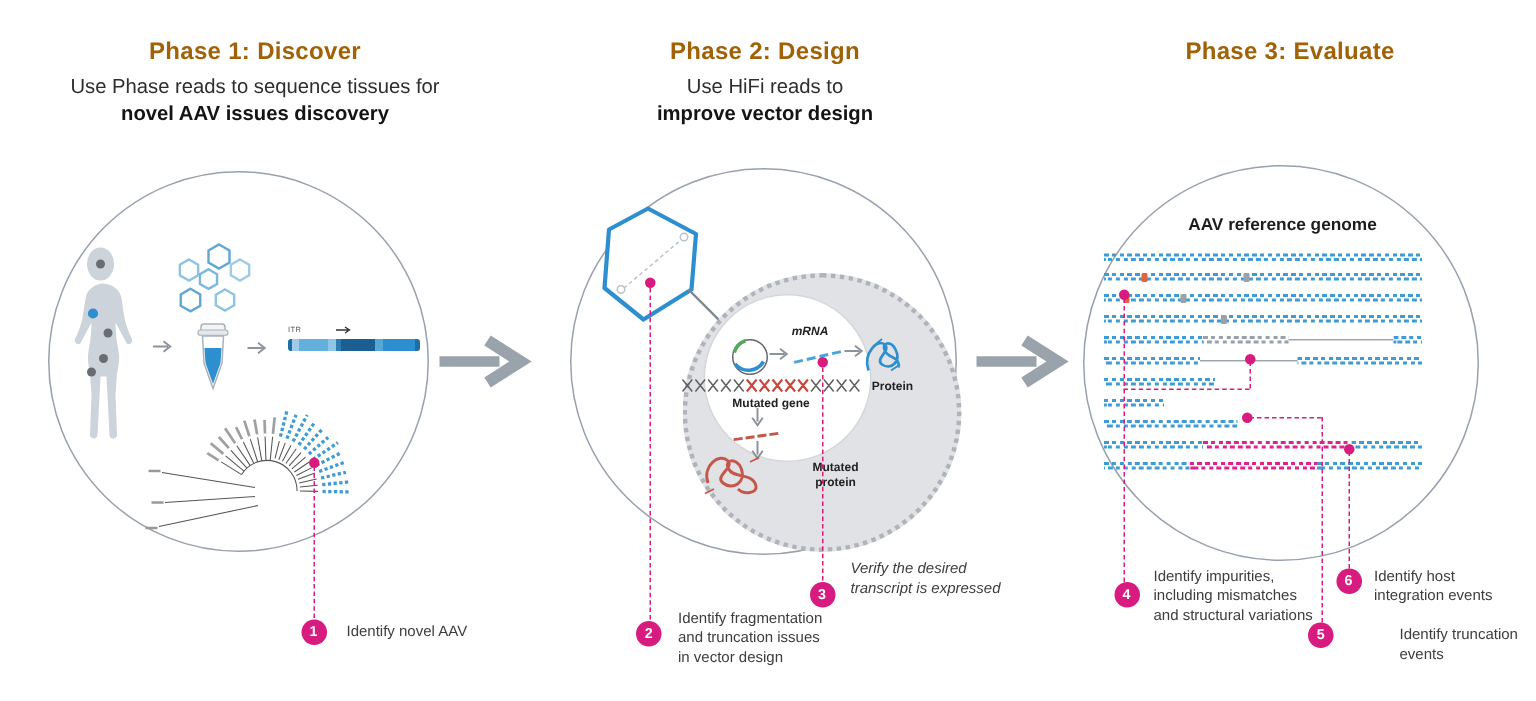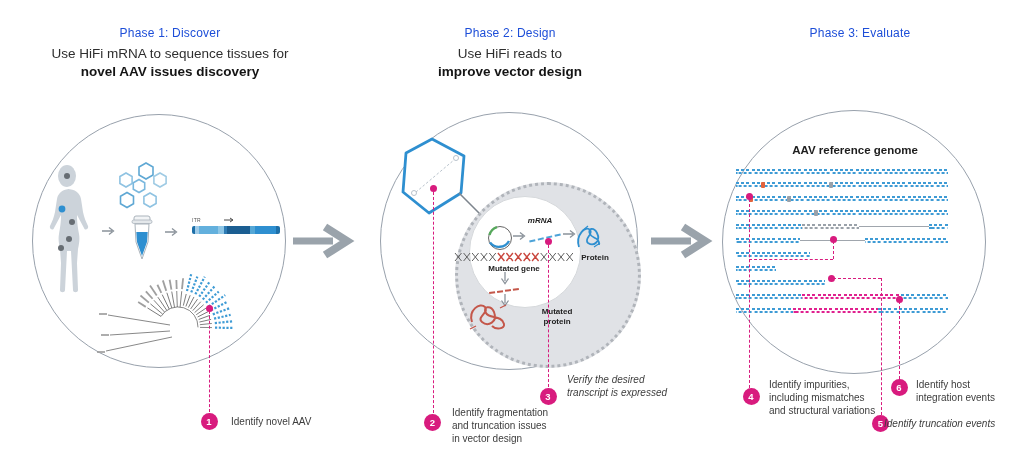--- a/index.html
+++ b/index.html
@@ -1,20 +1,20 @@
 <!DOCTYPE html>
 <html><head>
 <meta charset="utf-8">
 <style>
   html,body{margin:0;padding:0;background:#fff;}
   .stage{position:relative;width:1024px;height:467px;background:#fff;overflow:hidden;
          font-family:"Liberation Sans",sans-serif;}
   .abs{position:absolute;}
   .phase-header{position:absolute;text-align:center;}
-  .phase-title{font-size:12px;font-weight:400;color:#1d4ed8;letter-spacing:.2px;}
+  .phase-title{font-size:16px;font-weight:700;color:#a16207;letter-spacing:.2px;}
   .subtitle{margin-top:5px;font-size:13.5px;line-height:1.34;color:#2e2e2e;}
   .subtitle b{color:#141414;}
   .phase-circle{position:absolute;border:1.4px solid #98a1ac;border-radius:50%;background:#fff;}
   .badge{position:absolute;width:17px;height:17px;border-radius:50%;background:#d81b7e;color:#fff;
          font-size:9.5px;font-weight:700;display:flex;align-items:center;justify-content:center;z-index:6;}
   .pdot{position:absolute;width:7px;height:7px;border-radius:50%;background:#d81b7e;z-index:6;}
   .plv{position:absolute;width:0;border-left:1.4px dashed #d81b7e;z-index:5;}
   .plh{position:absolute;height:0;border-top:1.4px dashed #d81b7e;z-index:5;}
   .callout-text{position:absolute;font-size:10px;line-height:1.3;color:#3d3d3d;white-space:pre-line;z-index:6;}
   .cell-label{position:absolute;font-size:8px;font-weight:700;color:#222;text-align:center;line-height:1.25;white-space:pre-line;}
@@ -32,21 +32,21 @@
   .cell-nucleus{position:absolute;border-radius:50%;background:#fff;border:1px solid #d5d8db;}
 </style>
 </head>
 <body>
 
 <div class="stage">
 
   <div class="phase-header" style="left:15px;top:26px;width:310px;">
     <div class="phase-title">Phase 1: Discover</div>
     <div class="subtitle">
-      <div><span>Use HiFi mRNA to sequence tissues for</span><b></b></div>
+      <div><span>Use Phase reads to sequence tissues for</span><b></b></div>
       <div><b>novel AAV issues discovery</b></div>
     </div>
   </div>
   <div class="phase-header" style="left:362px;top:26px;width:296px;">
     <div class="phase-title">Phase 2: Design</div>
     <div class="subtitle">
       <div><span>Use HiFi reads to</span><b></b></div>
       <div><b>improve vector design</b></div>
     </div>
   </div>
@@ -307,21 +307,21 @@
   <div class="plv" style="left:748.5px;top:199px;height:189px;"></div>
   <div class="badge" style="left:742.5px;top:387.5px;">4</div>
   <div class="callout-text" style="left:769px;top:378px;">Identify impurities,
 including mismatches
 and structural variations</div>
 
   <div class="pdot" style="left:827.5px;top:274.5px;"></div>
   <div class="plh" style="left:833px;top:277.5px;width:48px;"></div>
   <div class="plv" style="left:880.5px;top:278px;height:137px;"></div>
   <div class="badge" style="left:872px;top:414.5px;">5</div>
-  <div class="callout-text" style="left:884px;top:417px;font-style:italic;">Identify truncation events</div>
+  <div class="callout-text" style="left:933px;top:417px;">Identify truncation events</div>
 
   <div class="pdot" style="left:895.5px;top:295.5px;"></div>
   <div class="plv" style="left:898.5px;top:301px;height:78px;"></div>
   <div class="badge" style="left:890.5px;top:378.5px;">6</div>
   <div class="callout-text" style="left:916px;top:378px;">Identify host
 integration events</div>
 
 </div>
 
 </body></html>

